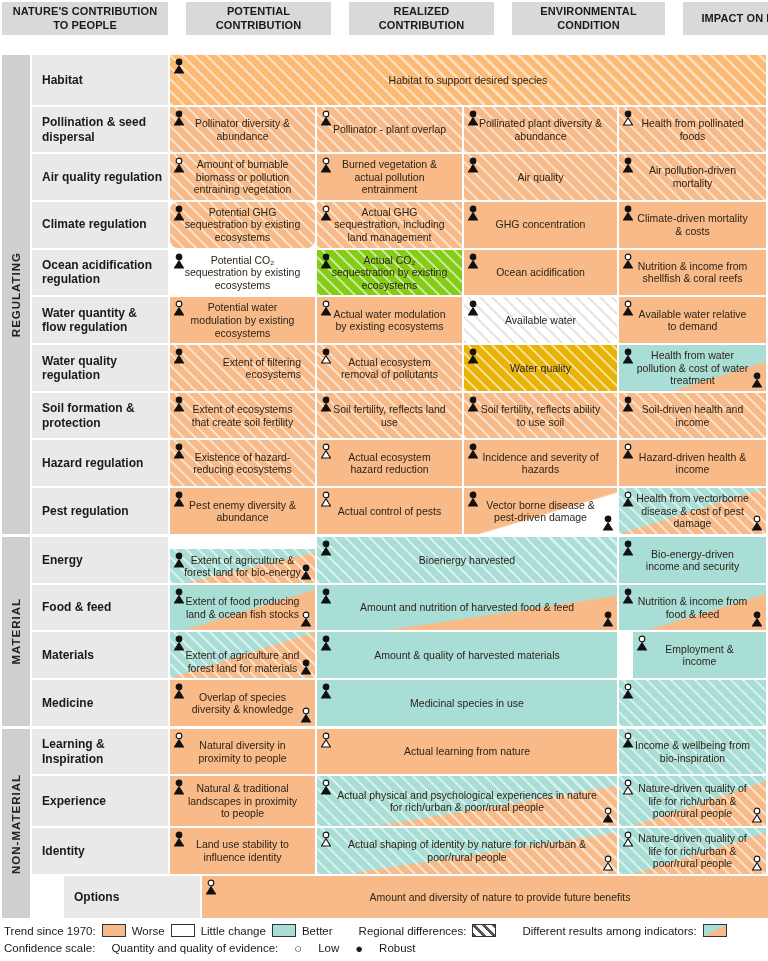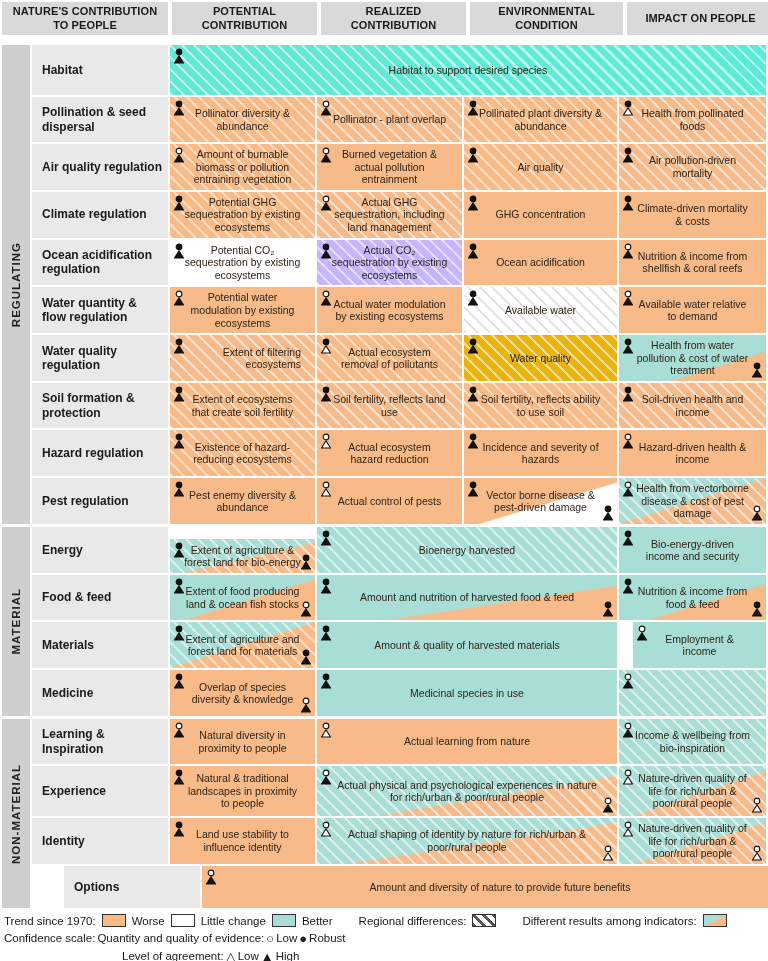--- a/index.html
+++ b/index.html
@@ -1,19 +1,19 @@
 <!DOCTYPE html>
 <html><head>
 <meta charset="utf-8">
 <style>
   html,body{margin:0;padding:0;background:#ffffff;}
   body{width:768px;font-family:"Liberation Sans","DejaVu Sans",sans-serif;color:#1a1a1a;}
   .fig{padding:2px 2px 0 2px;}
   
-  .hdr{display:grid;grid-template-columns:166px 145px 145px 153px 147px;gap:4px;margin-bottom:10px;}
+  .hdr{display:grid;grid-template-columns:166px 145px 145px 153px 147px;gap:18px;margin-bottom:20px;}
   .hdr-cell{background:#d9d9d9;display:flex;align-items:center;justify-content:center;text-align:center;
     font-weight:bold;font-size:11px;line-height:1.2;min-height:31px;padding:1px 4px;letter-spacing:.1px;}
   
   .group{display:grid;grid-template-columns:28px 1fr;gap:2px;margin-bottom:3px;}
   .band{background:#cfcfcf;display:flex;align-items:center;justify-content:center;}
   .band span{writing-mode:vertical-rl;transform:rotate(180deg);font-weight:bold;font-size:11.5px;letter-spacing:1px;color:#222;}
   .rows{display:flex;flex-direction:column;gap:2px;}
   .row{display:grid;grid-template-columns:136px 145px 145px 153px 147px;gap:2px;}
   .rowlabel{background:#e9e9e9;display:flex;align-items:center;font-weight:bold;font-size:12px;line-height:1.2;padding:2px 4px 2px 10px;}
   .cell{position:relative;display:flex;align-items:center;justify-content:center;text-align:center;
@@ -26,21 +26,21 @@
   .hatch-gray{background:repeating-linear-gradient(45deg, rgba(0,0,0,.10) 0 2.5px, rgba(0,0,0,0) 2.5px 8.5px);}
   .cicon{position:absolute;z-index:3;width:10px;height:16px;}
   .cicon.tl{top:3px;left:4px;}
   .cicon.br{bottom:3px;right:4px;}
   
   .legend{margin-top:6px;font-size:11.5px;padding-left:2px;}
   .lrow1{display:flex;align-items:flex-end;flex-wrap:nowrap;gap:6px;}
   .sw{display:inline-block;width:24px;height:13px;border:1px solid #333;box-sizing:border-box;flex:0 0 auto;}
   .sw-hatch{background:repeating-linear-gradient(45deg,#555 0 2.5px,#fff 2.5px 7px);}
   .lbl{white-space:nowrap;}
-  .lrow2,.lrow3{display:flex;align-items:center;gap:2px;margin-top:5px;}
+  .lrow2,.lrow3{display:flex;align-items:center;gap:16px;margin-top:5px;}
   .lrow3{margin-left:118px;}
   .glyph{font-size:13px;line-height:1;}
   .sep{width:14px;flex:0 0 auto;}
 </style>
 </head>
 <body>
 
 <div class="fig">
 
   <div class="hdr">
@@ -52,21 +52,21 @@
   </div>
 
   <div id="table-body">
       <div class="group">
         <div class="band">
           <span>REGULATING</span>
         </div>
         <div class="rows">
           <div class="row" style="min-height: 50px;">
             <div class="rowlabel">Habitat</div>
-            <div class="cell span4" style="background: #5eead4;">
+            <div class="cell span4" style="background: #fdba74;">
               <div class="hatch-overlay"></div>
               <span class="txt">Habitat to support desired species</span>
               <svg viewBox="0 0 11 17" class="cicon tl">
                 <circle cx="5.5" cy="4" r="3.1" stroke="#111" stroke-width="1.2" fill="#111"></circle>
                 <path d="M5.5 8.2 L10.4 16.2 L0.6 16.2 Z" stroke="#111" stroke-width="1.2" fill="#111"></path>
               </svg>
             </div>
           </div>
           <div class="row" style="min-height: 45px;">
             <div class="rowlabel">Pollination &amp; seed dispersal</div>
@@ -132,21 +132,21 @@
               <div class="hatch-overlay"></div>
               <span class="txt">Air pollution-driven mortality</span>
               <svg viewBox="0 0 11 17" class="cicon tl">
                 <circle cx="5.5" cy="4" r="3.1" stroke="#111" stroke-width="1.2" fill="#111"></circle>
                 <path d="M5.5 8.2 L10.4 16.2 L0.6 16.2 Z" stroke="#111" stroke-width="1.2" fill="#111"></path>
               </svg>
             </div>
           </div>
           <div class="row" style="min-height: 45px;">
             <div class="rowlabel">Climate regulation</div>
-            <div class="cell" style="background: rgb(247, 186, 136);">
+            <div class="cell" style="background: rgb(247, 186, 136); border-radius: 8px;">
               <div class="hatch-overlay"></div>
               <span class="txt">Potential GHG sequestration by existing ecosystems</span>
               <svg viewBox="0 0 11 17" class="cicon tl">
                 <circle cx="5.5" cy="4" r="3.1" stroke="#111" stroke-width="1.2" fill="#111"></circle>
                 <path d="M5.5 8.2 L10.4 16.2 L0.6 16.2 Z" stroke="#111" stroke-width="1.2" fill="#111"></path>
               </svg>
             </div>
             <div class="cell" style="background: rgb(247, 186, 136);">
               <div class="hatch-overlay"></div>
               <span class="txt">Actual GHG sequestration, including land management</span>
@@ -172,21 +172,21 @@
           </div>
           <div class="row" style="min-height: 44px;">
             <div class="rowlabel">Ocean acidification regulation</div>
             <div class="cell" style="background: rgb(255, 255, 255);">
               <span class="txt">Potential CO₂ sequestration by existing ecosystems</span>
               <svg viewBox="0 0 11 17" class="cicon tl">
                 <circle cx="5.5" cy="4" r="3.1" stroke="#111" stroke-width="1.2" fill="#111"></circle>
                 <path d="M5.5 8.2 L10.4 16.2 L0.6 16.2 Z" stroke="#111" stroke-width="1.2" fill="#111"></path>
               </svg>
             </div>
-            <div class="cell" style="background: #c4b5fd;">
+            <div class="cell" style="background: #84cc16;">
               <div class="hatch-overlay"></div>
               <span class="txt">Actual CO₂ sequestration by existing ecosystems</span>
               <svg viewBox="0 0 11 17" class="cicon tl">
                 <circle cx="5.5" cy="4" r="3.1" stroke="#111" stroke-width="1.2" fill="#111"></circle>
                 <path d="M5.5 8.2 L10.4 16.2 L0.6 16.2 Z" stroke="#111" stroke-width="1.2" fill="#111"></path>
               </svg>
             </div>
             <div class="cell" style="background: rgb(247, 186, 136);">
               <span class="txt">Ocean acidification</span>
               <svg viewBox="0 0 11 17" class="cicon tl">
@@ -447,21 +447,21 @@
                 <path d="M5.5 8.2 L10.4 16.2 L0.6 16.2 Z" stroke="#111" stroke-width="1.2" fill="#111"></path>
               </svg>
               <svg viewBox="0 0 11 17" class="cicon br">
                 <circle cx="5.5" cy="4" r="3.1" stroke="#111" stroke-width="1.2" fill="#111"></circle>
                 <path d="M5.5 8.2 L10.4 16.2 L0.6 16.2 Z" stroke="#111" stroke-width="1.2" fill="#111"></path>
               </svg>
             </div>
           </div>
           <div class="row" style="min-height: 46px;">
             <div class="rowlabel">Materials</div>
-            <div class="cell" style="background: linear-gradient(to right bottom, rgb(169, 222, 214) 49%, rgb(247, 186, 136) 51%);">
+            <div class="cell" style="background: linear-gradient(to right bottom, rgb(169, 222, 214) 49%, rgb(247, 186, 136) 51%); align-items: flex-end;">
               <div class="hatch-overlay"></div>
               <span class="txt">Extent of agriculture and forest land for materials</span>
               <svg viewBox="0 0 11 17" class="cicon tl">
                 <circle cx="5.5" cy="4" r="3.1" stroke="#111" stroke-width="1.2" fill="#111"></circle>
                 <path d="M5.5 8.2 L10.4 16.2 L0.6 16.2 Z" stroke="#111" stroke-width="1.2" fill="#111"></path>
               </svg>
               <svg viewBox="0 0 11 17" class="cicon br">
                 <circle cx="5.5" cy="4" r="3.1" stroke="#111" stroke-width="1.2" fill="#111"></circle>
                 <path d="M5.5 8.2 L10.4 16.2 L0.6 16.2 Z" stroke="#111" stroke-width="1.2" fill="#111"></path>
               </svg>

